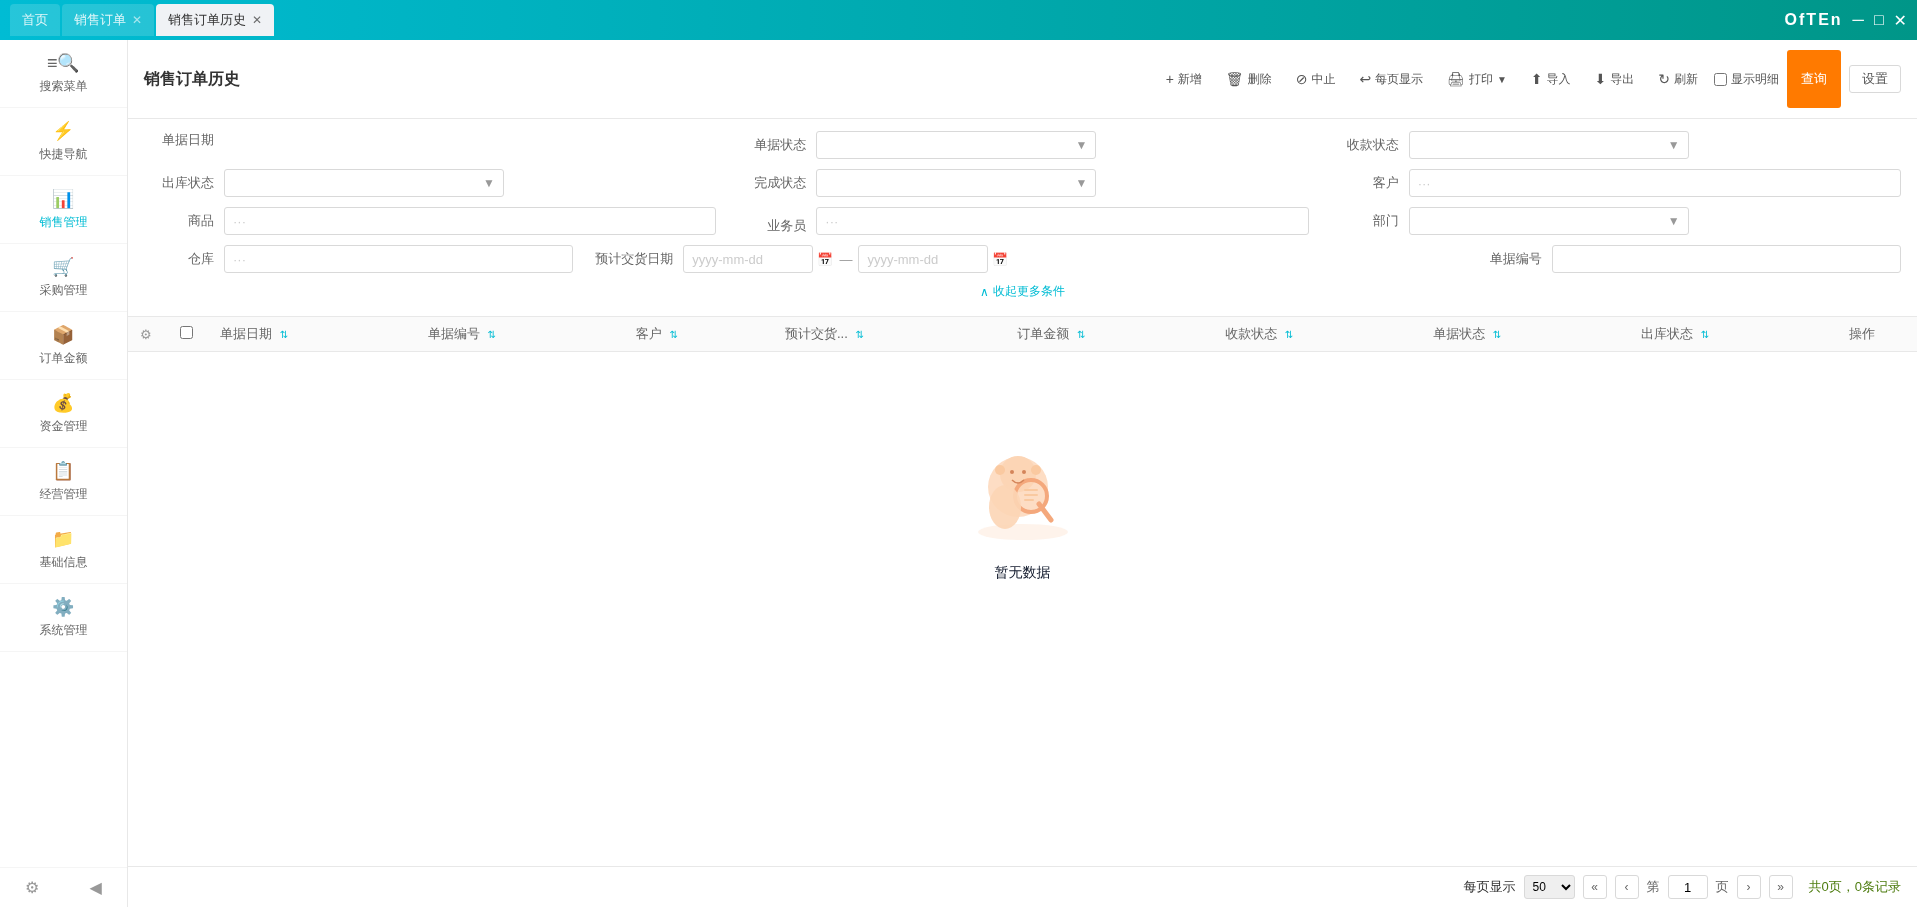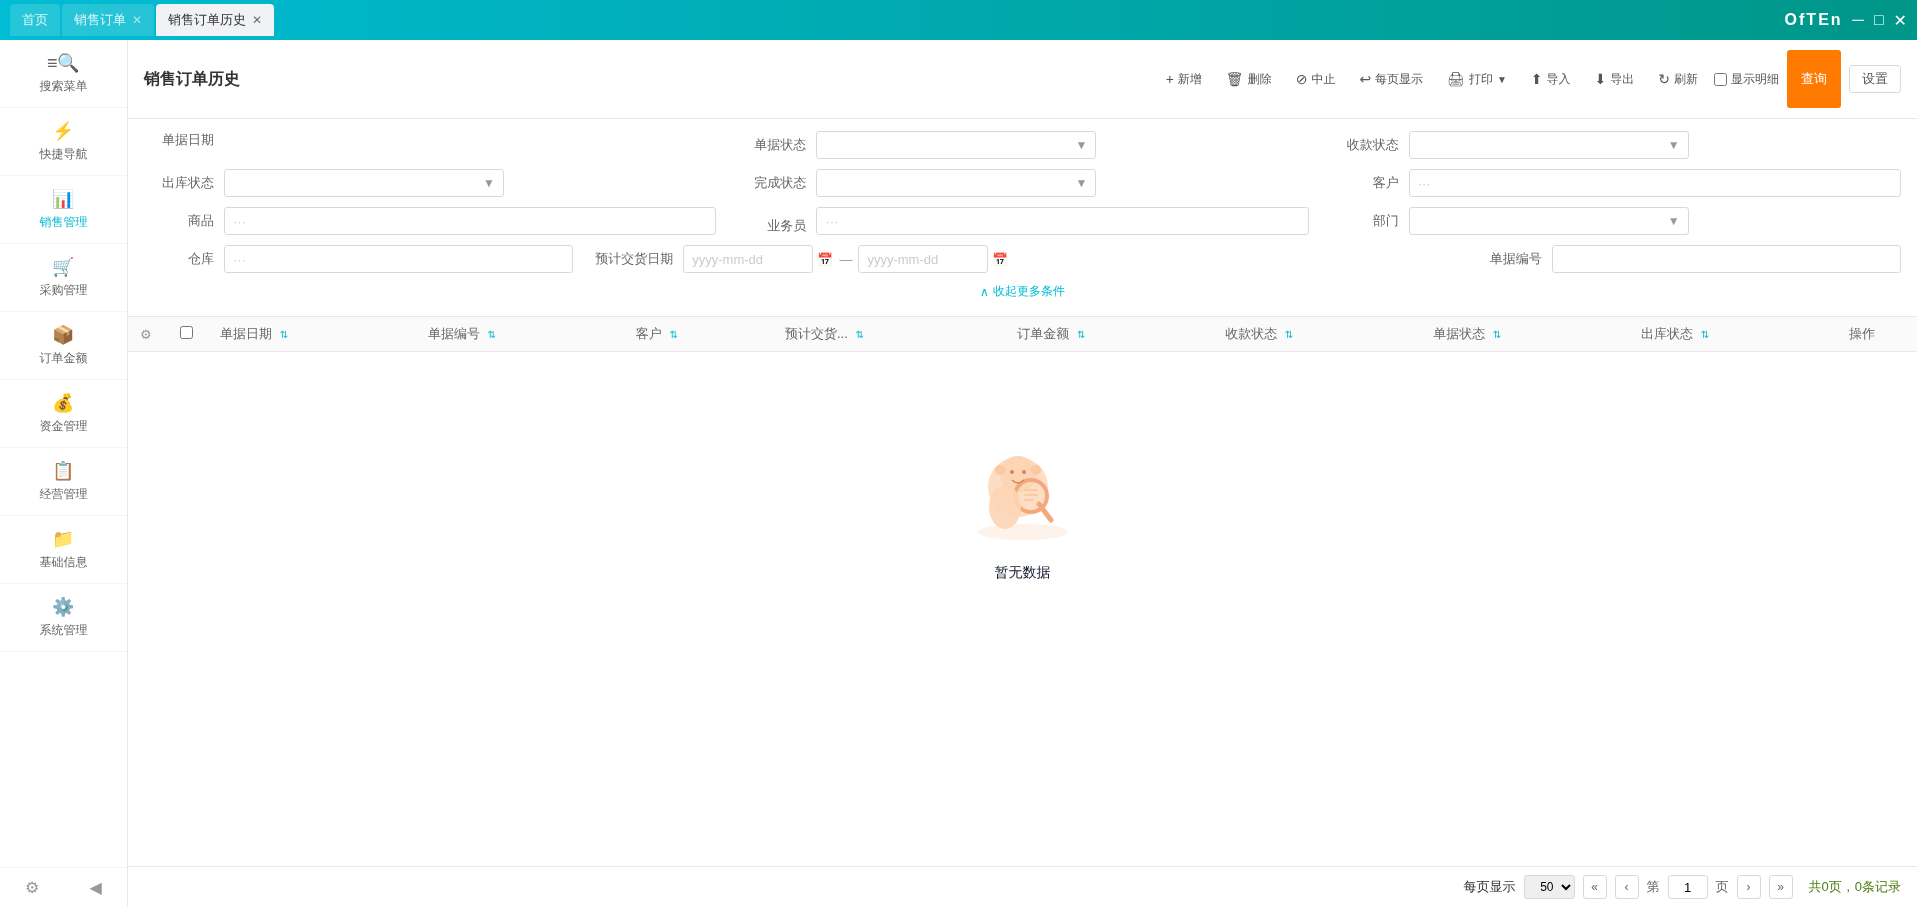--- a/index.html
+++ b/index.html
@@ -63,21 +63,21 @@
     .data-table td { padding: 8px 12px; border-bottom: 1px solid #f0f0f0; font-size: 13px; }
     .table-settings-btn { cursor: pointer; color: #999; }
     .table-checkbox { cursor: pointer; }
 
     
     .empty-state { display: flex; flex-direction: column; align-items: center; justify-content: center; padding: 80px 0; }
     .empty-text { color: #0f172a; font-size: 14px; }
 
     
     .footer { background: white; border-top: 1px solid #e8e8e8; padding: 8px 16px; display: flex; align-items: center; justify-content: flex-end; gap: 8px; flex-shrink: 0; font-size: 13px; }
-    .pagination-select { height: 24px; border: 1px solid #d9d9d9; border-radius: 3px; padding: 0 4px; font-size: 12px; text-align: right; }
+    .pagination-select { height: 24px; border: 1px solid #d9d9d9; border-radius: 3px; padding: 0 4px; font-size: 12px; }
     .pagination-btn { width: 24px; height: 24px; border: 1px solid #d9d9d9; border-radius: 3px; background: white; cursor: pointer; display: flex; align-items: center; justify-content: center; font-size: 12px; color: #666; }
     .pagination-input { width: 40px; height: 24px; border: 1px solid #d9d9d9; border-radius: 3px; text-align: center; font-size: 13px; }
   </style>
 </head>
 <body>
 
 <div class="top-bar">
   <div class="top-bar-tabs">
     <div class="tab">
       <span>首页</span>

